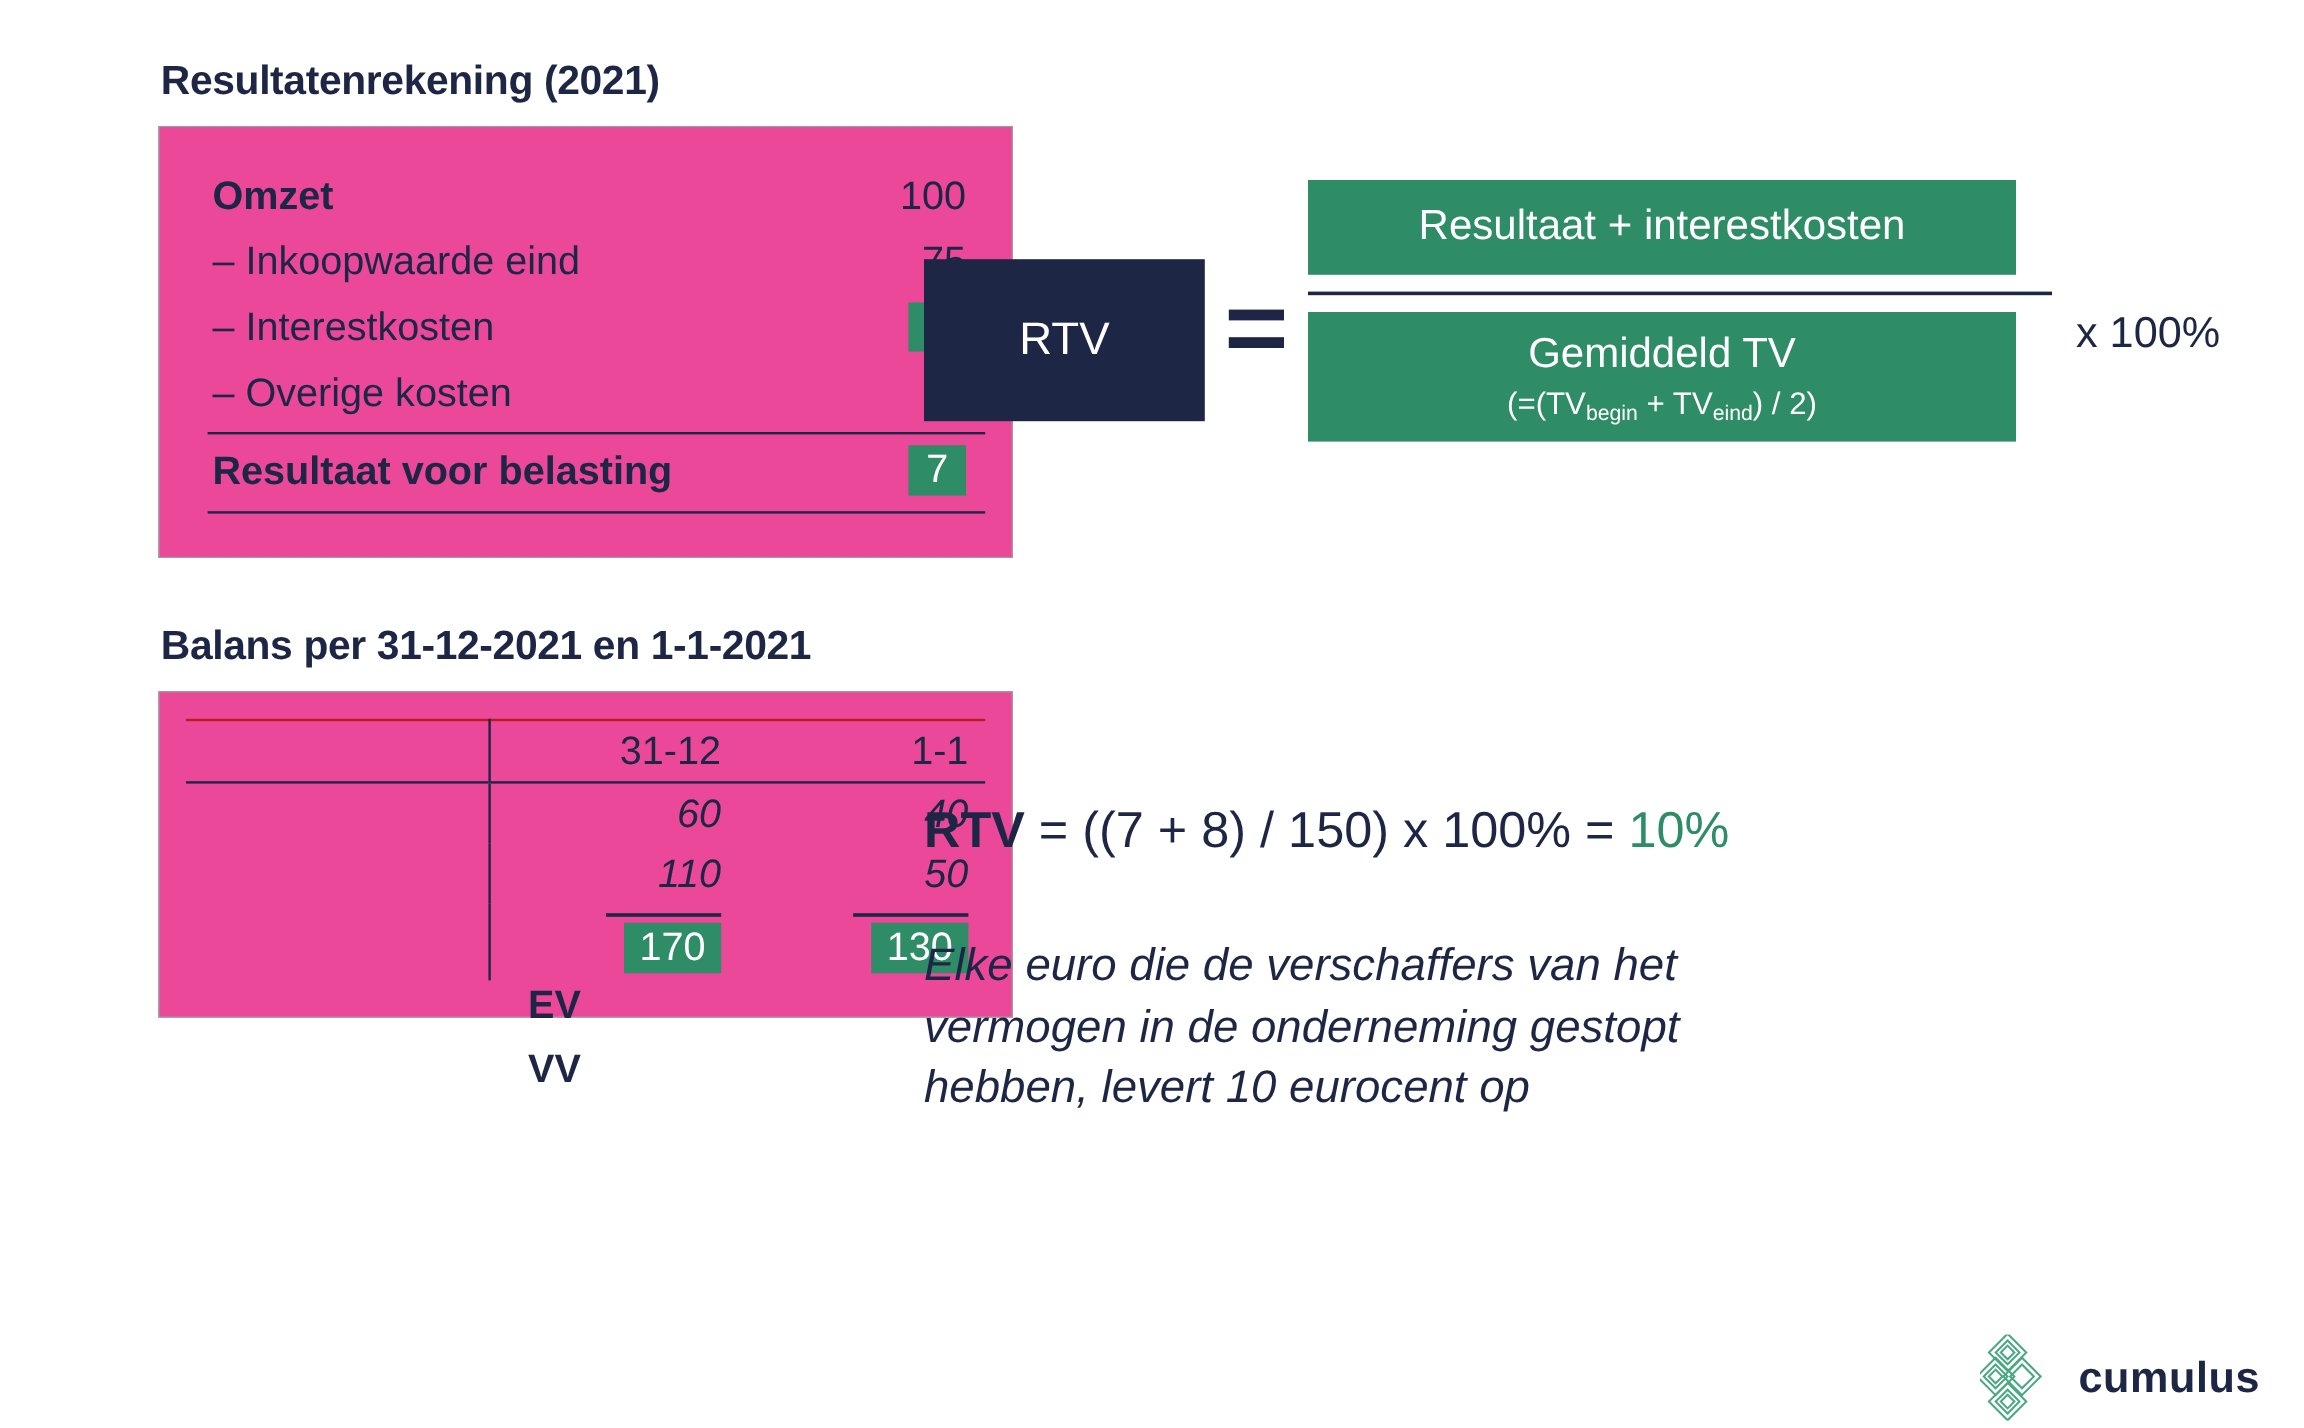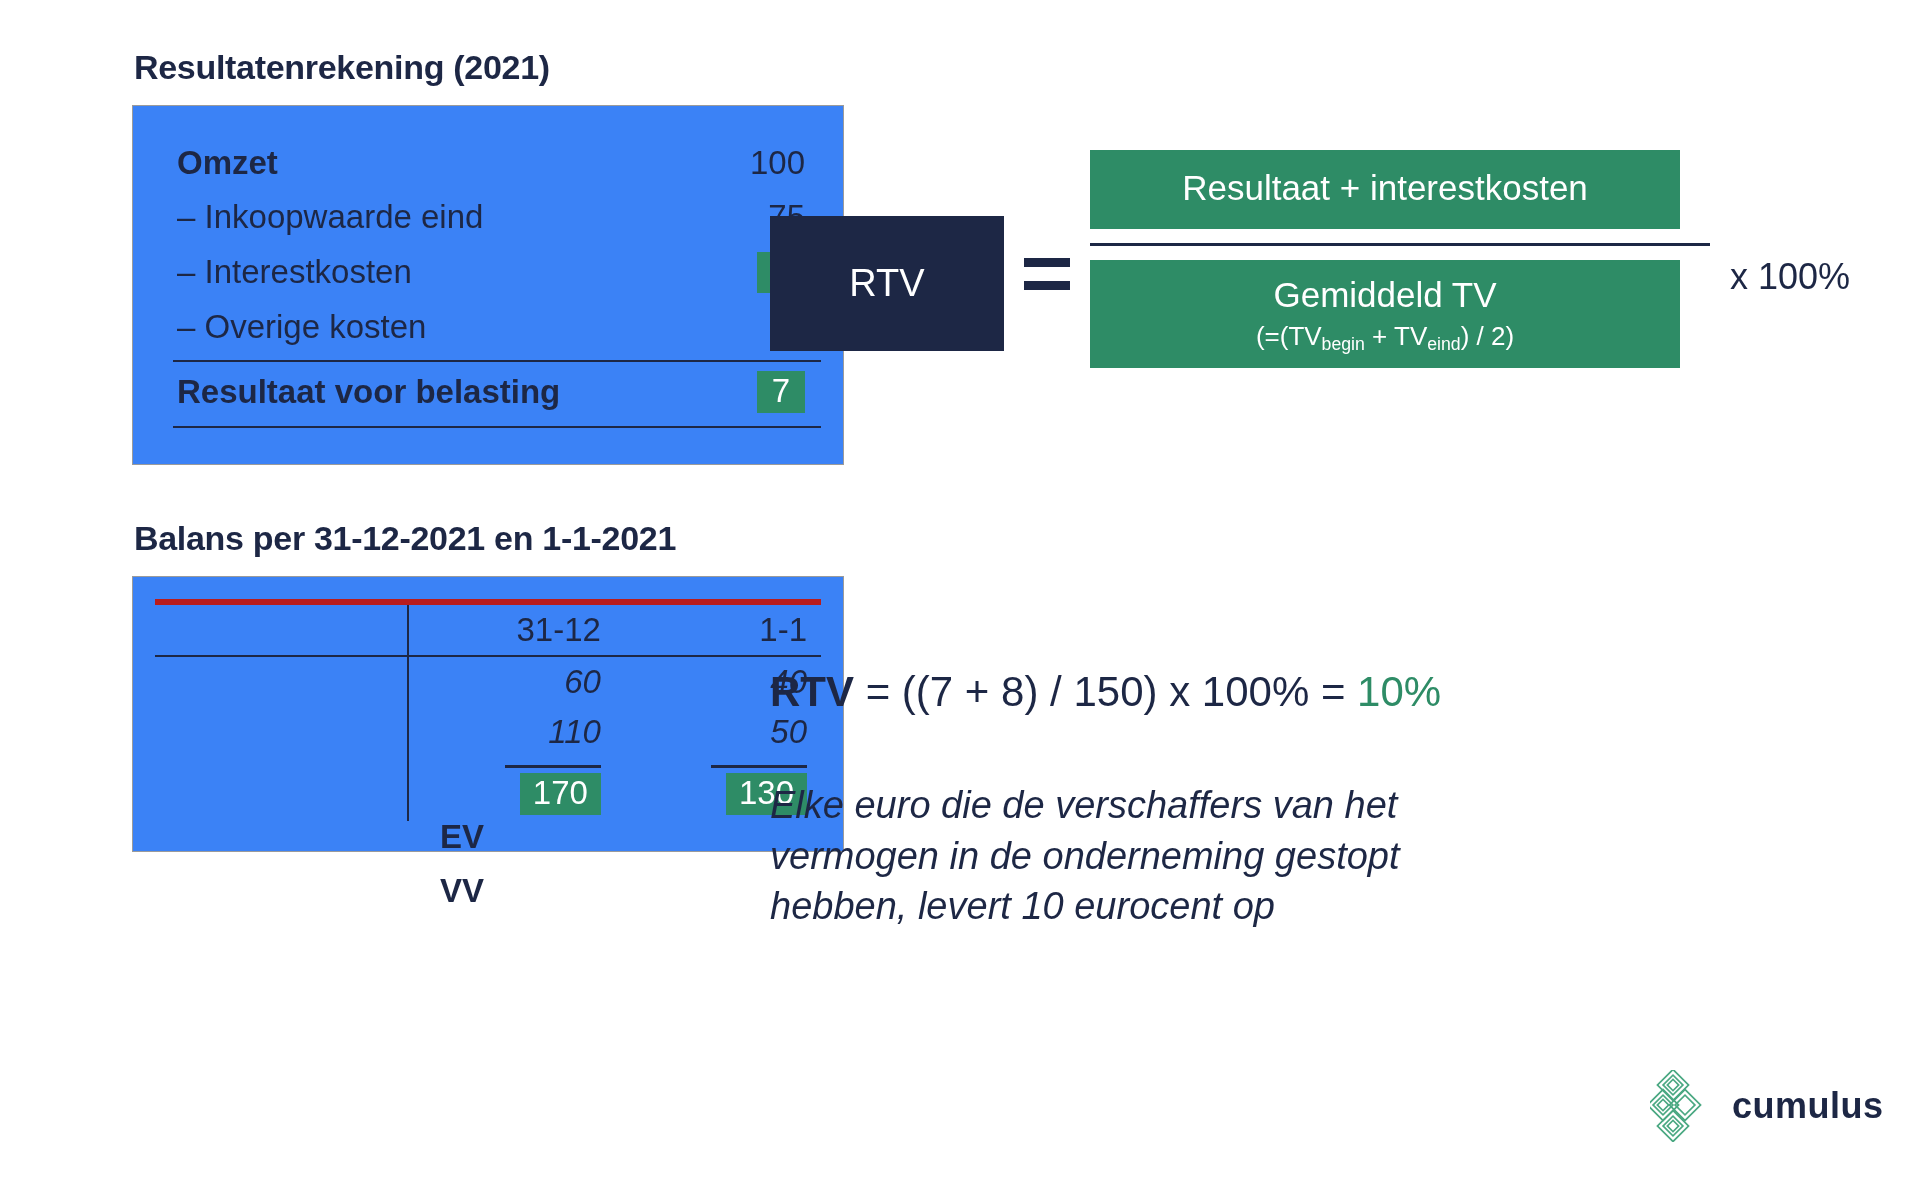--- a/index.html
+++ b/index.html
@@ -27,21 +27,21 @@
   .section-title {
     font-size: 34px;
     font-weight: bold;
     color: #1d2745;
     letter-spacing: -0.3px;
     margin: 0 0 18px 2px;
   }
 
   .panel {
     border: 1px solid #9b9b9b;
-    background: #3b82f6;
+    background: #ec4899;
     box-sizing: border-box;
   }
 
   
   #income-panel {
     width: 712px;
     padding: 30px 22px 34px 22px;
   }
 
   table.fin {
@@ -103,21 +103,21 @@
     color: #1d2745;
   }
   table.bal td {
     padding: 6px 0;
     vertical-align: middle;
     white-space: nowrap;
   }
   .bal-blank { width: 200px; border-right: 2px solid #1d2745; }
   .bal-num   { text-align: right; width: 150px; padding-right: 14px !important; font-style: italic; }
   .bal-hdr   { text-align: right; padding-right: 14px !important; }
-  .topline td { border-top: 6px solid #b91c1c; }
+  .topline td { border-top: 2px solid #b91c1c; }
   .midline td { border-top: 2px solid #1d2745; }
 
   .sumbar {
     height: 3px;
     background: #1d2745;
     margin: 2px 0 5px auto;
     width: 96px;
   }
   .sum-cell { text-align: right; padding-right: 14px !important; }
 
@@ -237,21 +237,21 @@
     font-size: 38px;
     font-style: italic;
     line-height: 1.33;
     color: #1d2745;
   }
 
   
   #logo {
     position: absolute;
     left: 720px;
-    top: 1070px;
+    top: 1112px;
     display: flex;
     align-items: center;
     gap: 16px;
   }
   #logo-mark { width: 66px; height: 72px; display: block; }
   #logo-text {
     font-size: 36px;
     font-weight: bold;
     color: #1d2745;
     letter-spacing: 0.5px;

